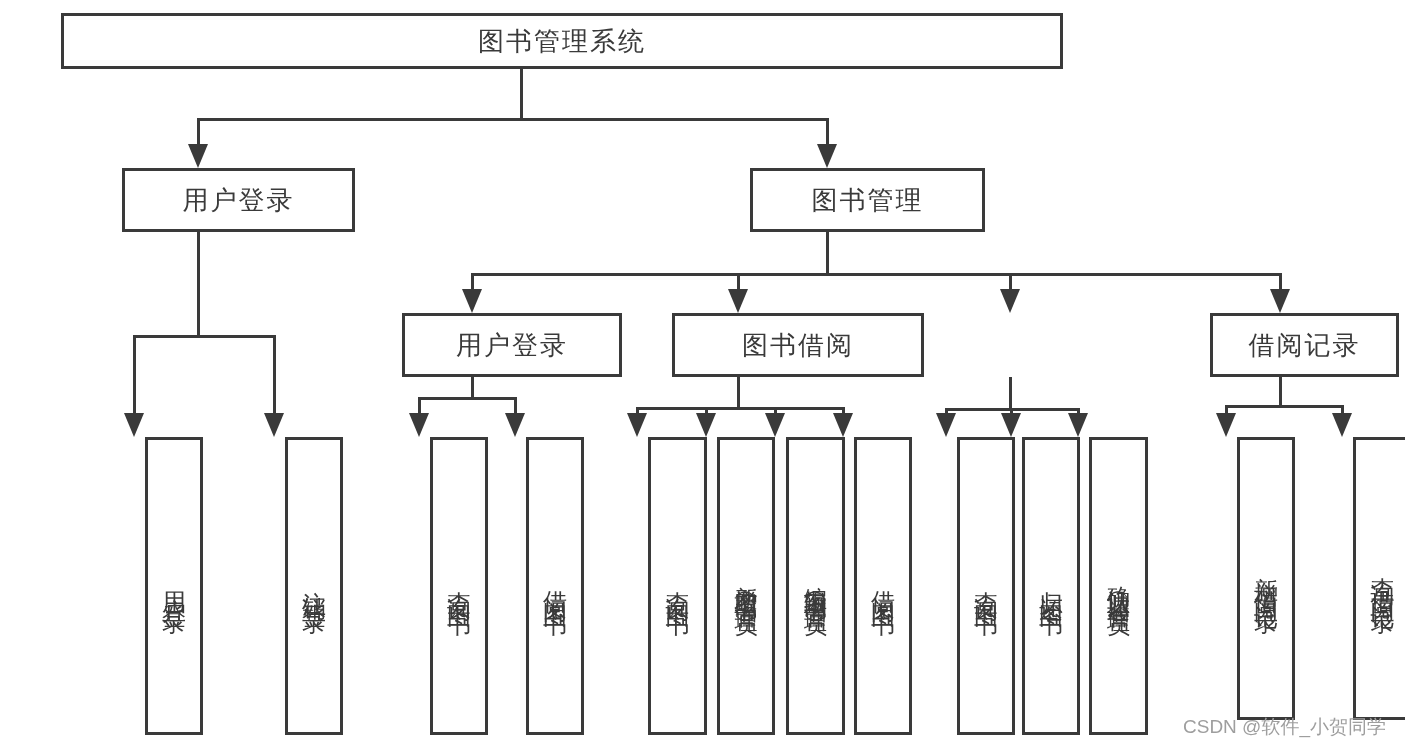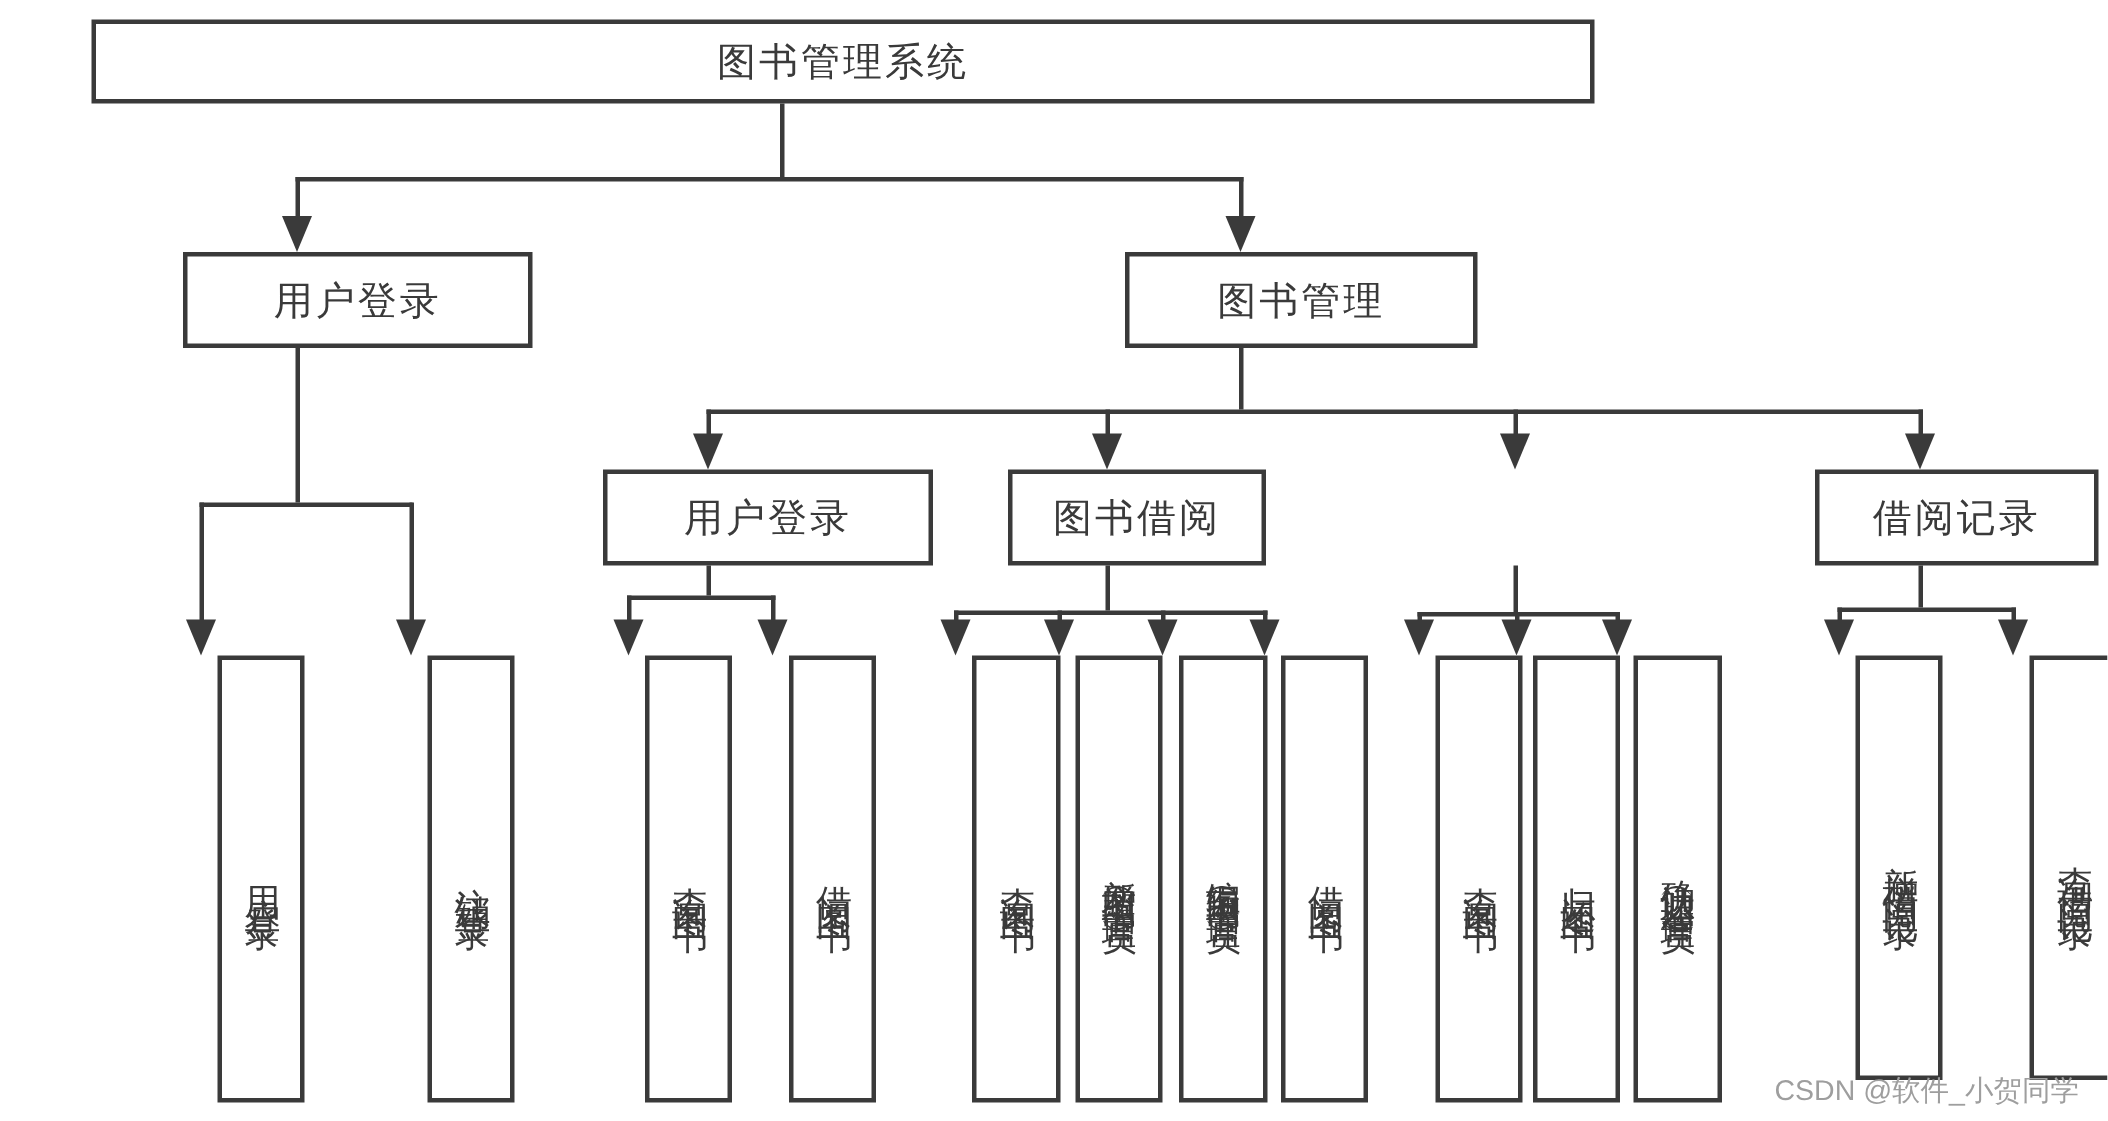--- a/index.html
+++ b/index.html
@@ -88,21 +88,21 @@
   <div class="vl" style="left:471px;top:273px;height:20px"></div>
   <div class="arrow" style="left:462px;top:289px"></div>
   <div class="vl" style="left:737px;top:273px;height:20px"></div>
   <div class="arrow" style="left:728px;top:289px"></div>
   <div class="vl" style="left:1009px;top:273px;height:20px"></div>
   <div class="arrow" style="left:1000px;top:289px"></div>
   <div class="vl" style="left:1279px;top:273px;height:20px"></div>
   <div class="arrow" style="left:1270px;top:289px"></div>
 
   <div class="box h-label" style="left:362px;top:313px;width:220px;height:64px">用户登录</div>
-  <div class="box h-label" style="left:632px;top:313px;width:172px;height:64px">图书借阅</div>
+  <div class="box h-label" style="left:632px;top:313px;width:252px;height:64px">图书借阅</div>
   <div class="box h-label" style="left:1170px;top:313px;width:189px;height:64px">借阅记录</div>
 
   <div class="vl" style="left:471px;top:377px;height:20px"></div>
   <div class="hl" style="left:418px;top:397px;width:99px"></div>
   <div class="vl" style="left:418px;top:397px;height:18px"></div>
   <div class="arrow" style="left:409px;top:413px"></div>
   <div class="vl" style="left:514px;top:397px;height:18px"></div>
   <div class="arrow" style="left:505px;top:413px"></div>
 
   <div class="vl" style="left:737px;top:377px;height:30px"></div>

